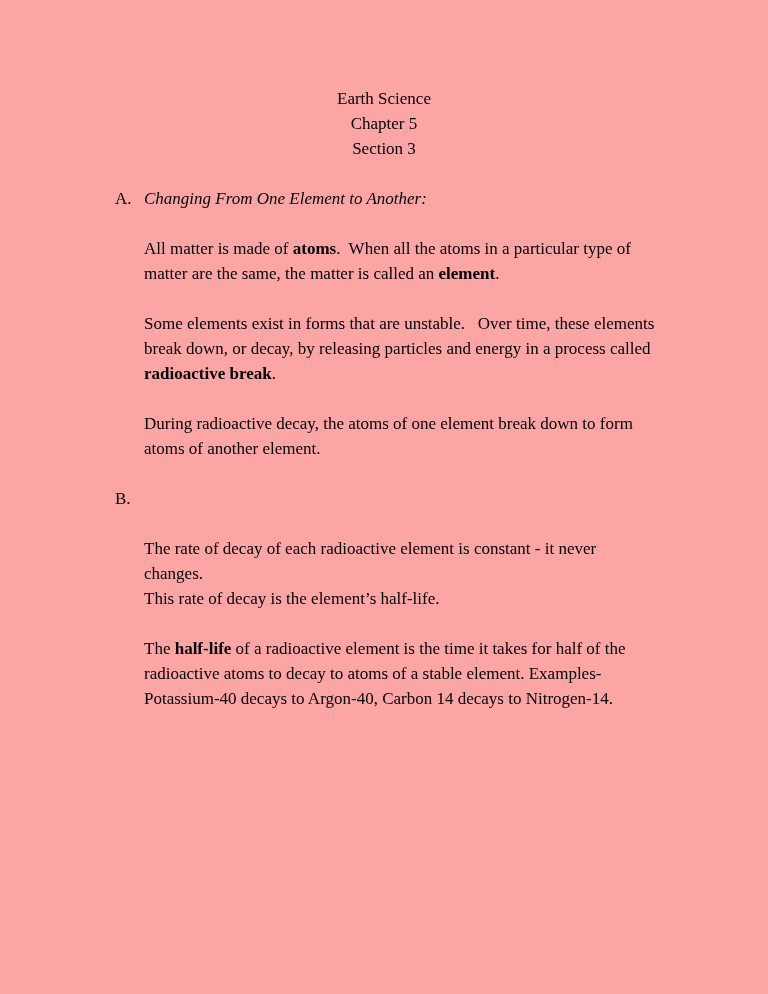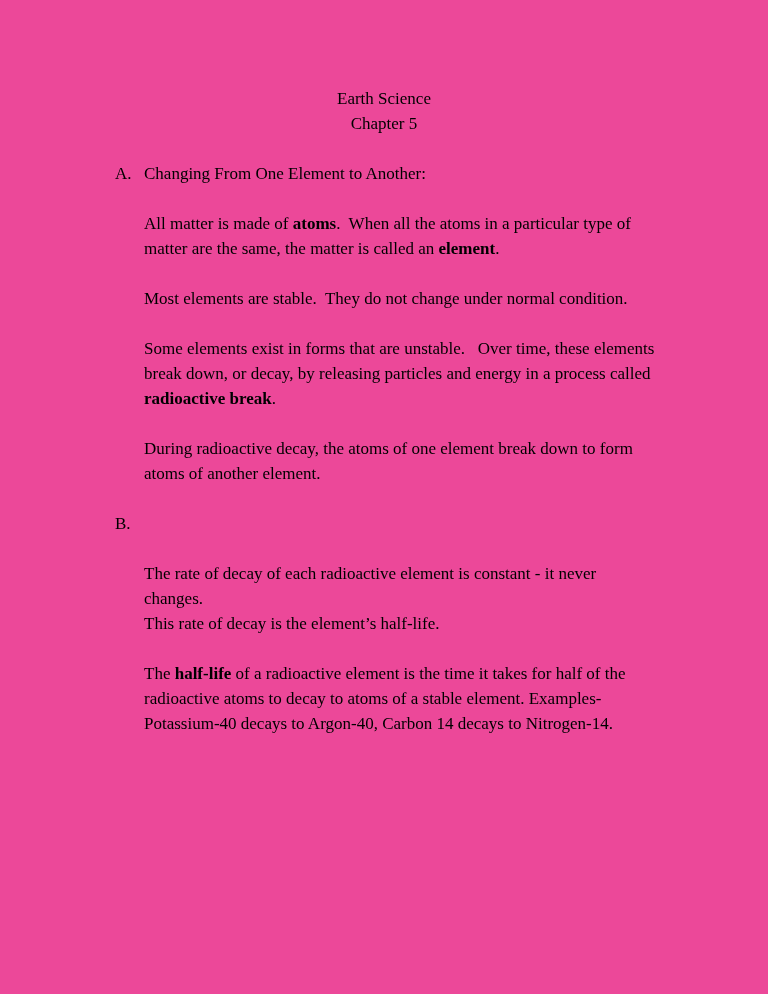--- a/index.html
+++ b/index.html
@@ -5,21 +5,21 @@
   html, body {
     margin: 0;
     padding: 0;
     background: #ffffff;
   }
   .page {
     position: relative;
     width: 768px;
     height: 994px;
     margin: 0 auto;
-    background: #ec4899;
+    background: #fca5a5;
     color: #000000;
     font-family: "Liberation Serif", "DejaVu Serif", serif;
     font-size: 17px;
     line-height: 25px;
     box-sizing: border-box;
     overflow: hidden;
   }
   .title-block {
     padding-top: 86px;
     text-align: center;
@@ -33,45 +33,46 @@
   .section-head {
     display: flex;
     padding-left: 115px;
   }
   .label {
     flex: 0 0 29px;
     width: 29px;
   }
   .head-text {
     flex: 1 1 auto;
+    font-style: italic;
   }
   .para {
     margin: 25px 0 0 144px;
     width: 514px;
     white-space: pre-wrap;
     line-height: 25px;
   }
   b { font-weight: bold; }
 </style>
 </head>
 <body>
 
 <div class="page">
   <div class="title-block">
       <div class="title-line">Earth Science</div>
       <div class="title-line">Chapter 5</div>
+      <div class="title-line">Section 3</div>
     </div>
   <div id="sections">
       <div class="section">
         <div class="section-head">
           <span class="label">A.</span>
           <span class="head-text">Changing From One Element to Another:</span>
         </div>
         <p class="para"><span>All matter is made of </span><b>atoms</b><span>.  When all the atoms in a particular type of matter are the same, the matter is called an </span><b>element</b><span>.</span></p>
-        <p class="para"><span>Most elements are stable.  They do not change under normal condition.</span></p>
         <p class="para"><span>Some elements exist in forms that are unstable.   Over time, these elements break down, or decay, by releasing particles and energy in a process called </span><b>radioactive break</b><span>.</span></p>
         <p class="para"><span>During radioactive decay, the atoms of one element break down to form atoms of another element.</span></p>
       </div>
       <div class="section">
         <div class="section-head">
           <span class="label">B.</span>
         </div>
         <p class="para"><span>The rate of decay of each radioactive element is constant - it never changes.
 This rate of decay is the element’s half-life.</span></p>
         <p class="para"><span>The </span><b>half-life</b><span> of a radioactive element is the time it takes for half of the radioactive atoms to decay to atoms of a stable element. Examples- Potassium-40 decays to Argon-40, Carbon 14 decays to Nitrogen-14.</span></p>

